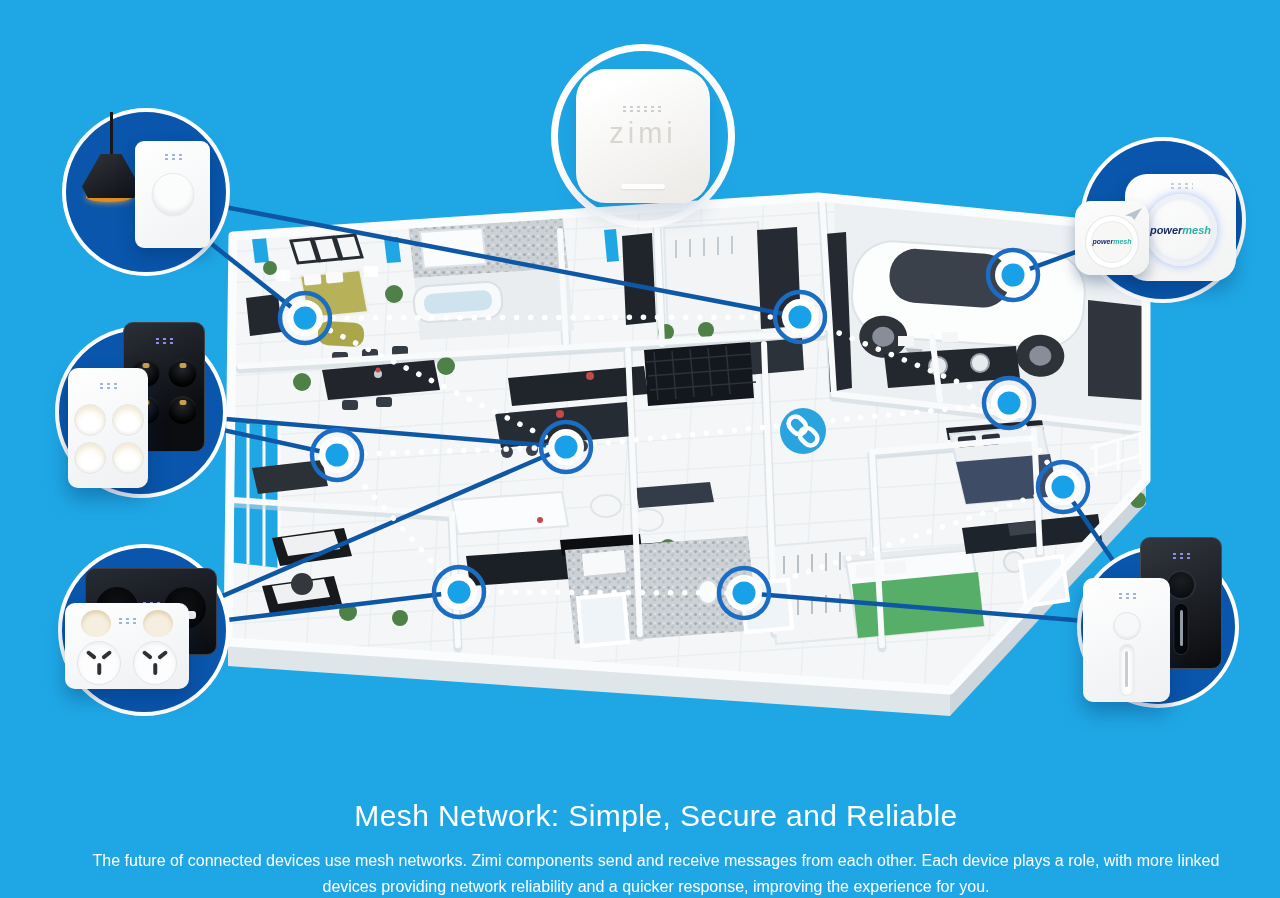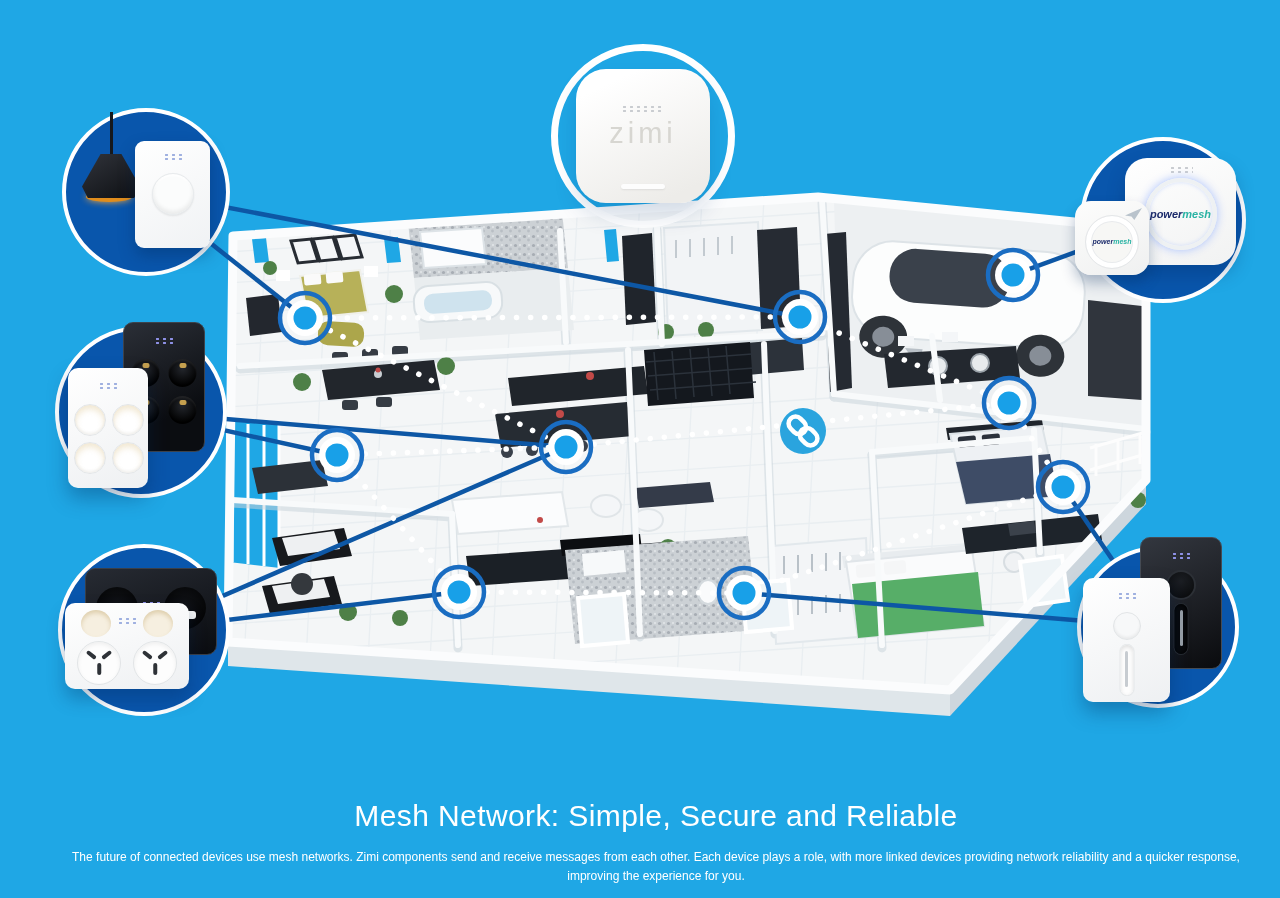--- a/index.html
+++ b/index.html
@@ -64,21 +64,21 @@
   .pp.white .r1{position:absolute;top:7px;width:30px;height:27px;border-radius:50%;background:#f6efe0;box-shadow:inset 0 3px 4px rgba(180,150,80,.35);}
   .pp.white .r1.l{left:16px;} .pp.white .r1.r{right:16px;}
   .pp.white .s{position:absolute;top:38px;width:42px;height:42px;border-radius:50%;background:#fdfdfd;border:1px solid #e2e5e7;box-shadow:inset 0 2px 4px rgba(0,0,0,.06);}
   .pp.white .s.l{left:12px;} .pp.white .s.r{right:12px;}
   .p{position:absolute;background:#2e3237;border-radius:2px;}
   .p.pl{left:8px;top:11px;width:11px;height:3.5px;transform:rotate(38deg);}
   .p.pr{right:8px;top:11px;width:11px;height:3.5px;transform:rotate(-38deg);}
   .p.pv{left:50%;top:21px;width:3.5px;height:12px;transform:translateX(-50%);}
 
   
-  .pmBig{position:absolute;left:41px;top:17px;width:111px;height:107px;border-radius:22px;
+  .pmBig{position:absolute;left:41px;top:33px;width:111px;height:107px;border-radius:22px;
          background:linear-gradient(155deg,#ffffff,#f1f2f2);box-shadow:0 10px 18px rgba(3,40,90,.28);}
   .pmBig .ind{top:8px;width:24px;}
   .pmRing{position:absolute;left:50%;top:52%;transform:translate(-50%,-50%);width:64px;height:64px;border-radius:50%;
           border:4px solid #eef1f3;box-shadow:0 0 10px rgba(150,180,255,.85),inset 0 0 4px rgba(150,180,255,.4);
           display:flex;align-items:center;justify-content:center;}
   .pmLogo{font-style:italic;font-weight:bold;font-size:11px;white-space:nowrap;}
   .pmLogo .pw{color:#1C2B6B;} .pmLogo .pm{color:#2AB3A4;}
   .pmSmall{position:absolute;left:-9px;top:60px;width:74px;height:74px;border-radius:16px;
            background:linear-gradient(155deg,#fdfdfc,#eff0f0);box-shadow:0 8px 14px rgba(3,40,90,.3);}
   .plane{position:absolute;right:7px;top:7px;width:17px;height:12px;background:#b9c3cc;
@@ -99,21 +99,21 @@
   .dm .slot{position:absolute;left:50%;top:66px;transform:translateX(-50%);width:13px;height:50px;border-radius:7px;}
   .dm.black .slot{background:#08090b;box-shadow:inset 0 0 4px #000,0 0 0 1px #272b31;}
   .dm.white .slot{background:#fdfdfd;border:1px solid #e4e7e9;box-shadow:inset 0 2px 4px rgba(0,0,0,.12);}
   .dm .slot::after{content:"";position:absolute;left:50%;top:6px;transform:translateX(-50%);width:3px;height:36px;border-radius:2px;}
   .dm.black .slot::after{background:#9aa1a8;}
   .dm.white .slot::after{background:#c7ccd1;}
 
   
   .caption{position:absolute;left:0;right:0;top:774px;text-align:center;color:#fff;z-index:4;margin-top:25px;}
   .caption h1{margin:0;font-size:30px;font-weight:500;letter-spacing:.4px;}
-  .caption p{margin:15px auto 0;width:1170px;font-size:12px;line-height:1.6;font-weight:400;}
+  .caption p{margin:15px auto 0;width:1170px;font-size:16px;line-height:1.6;font-weight:400;}
 </style>
 </head>
 <body>
 
 <div id="stage" style="background-color: rgb(31, 167, 229); padding-left: 32px;">
 
   <svg id="house-layer" viewBox="0 0 1280 898">
     <defs>
       <pattern id="pebble" width="9" height="9" patternUnits="userSpaceOnUse">
         <rect width="9" height="9" fill="#ccd1d5"></rect>

